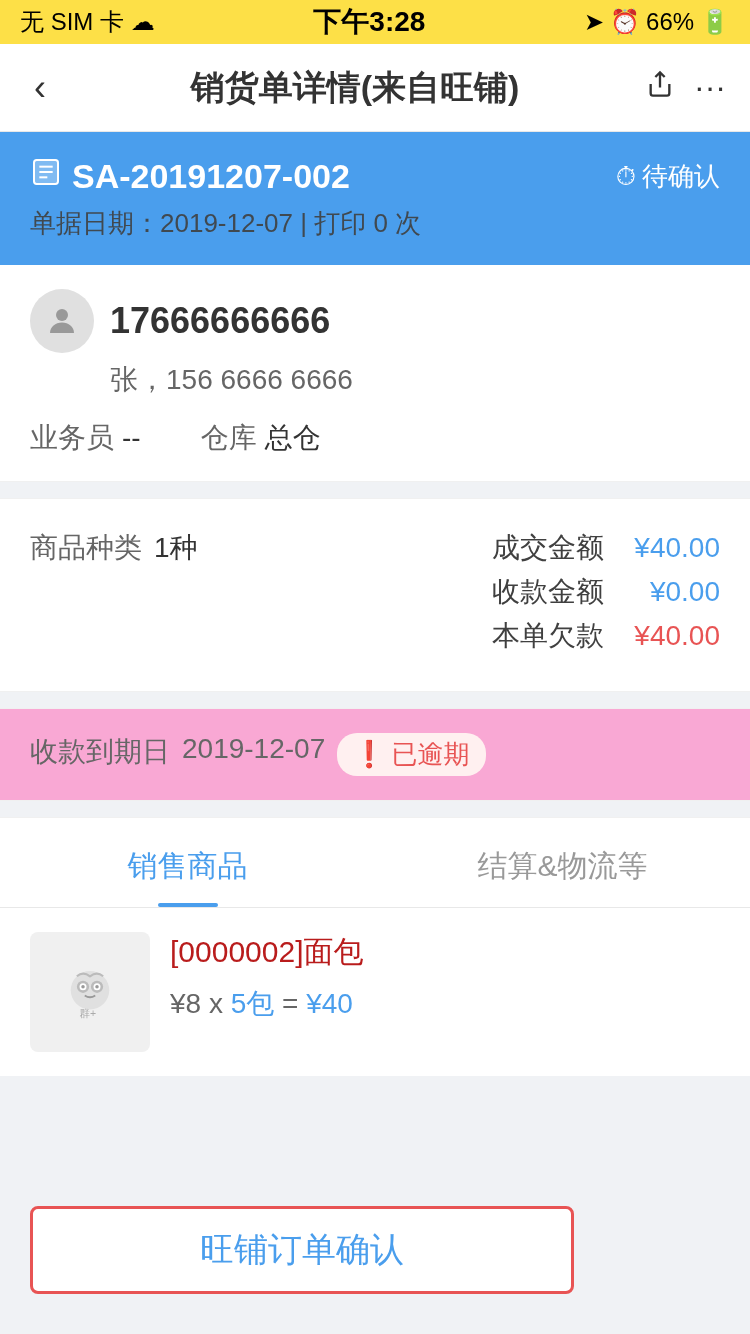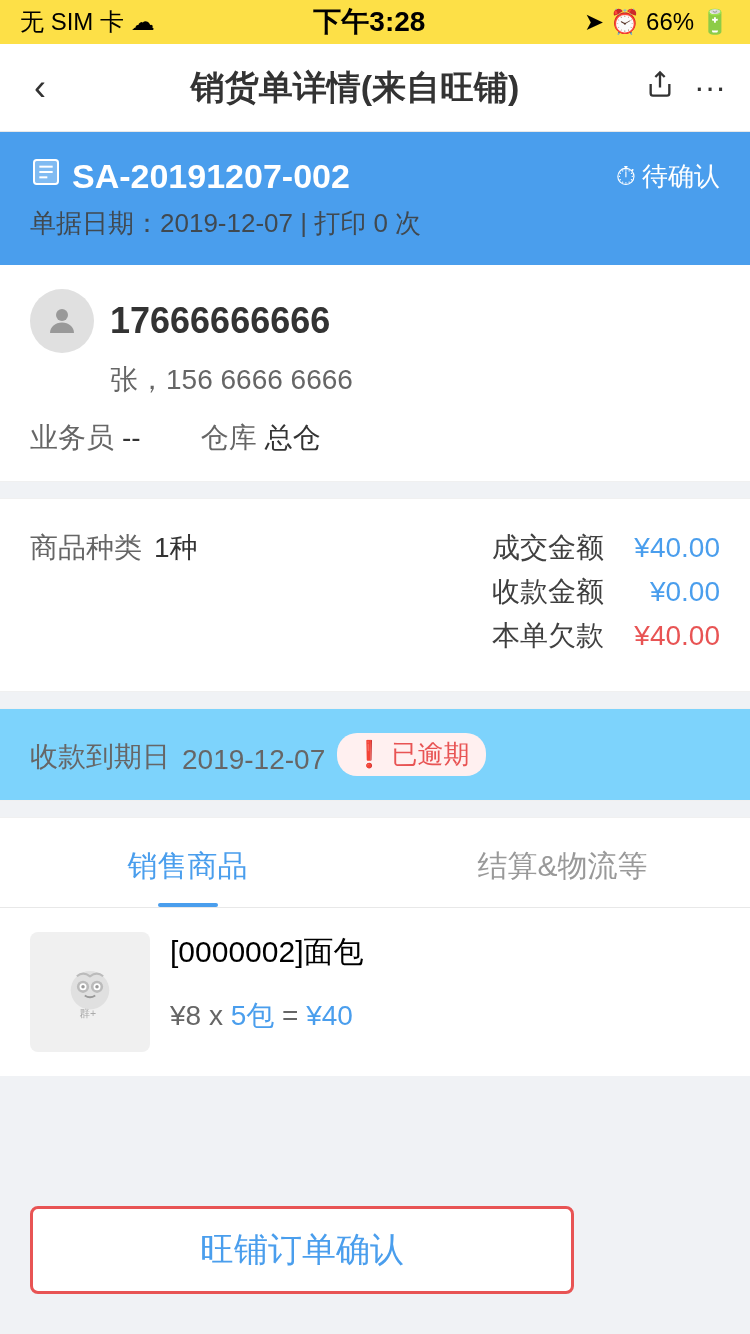--- a/index.html
+++ b/index.html
@@ -178,27 +178,27 @@
       margin-bottom: 6px;
       font-size: 28px;
     }
     .amount-label { color: #404040; }
     .amount-value { min-width: 100px; text-align: right; }
     .amount-blue { color: #4a9eed; }
     .amount-red { color: #e85454; }
 
     
     .due-section {
-      background: #7dd3fc;
+      background: #f9a8d4;
       padding: 24px 30px;
       margin-top: 16px;
       border-top: 1px solid #f0f0f0;
       border-bottom: 1px solid #f0f0f0;
       display: flex;
-      align-items: flex-end;
+      align-items: flex-start;
       gap: 12px;
       font-size: 28px;
       color: #666;
     }
     .overdue-badge {
       background: #fff0f0;
       color: #e85454;
       border-radius: 20px;
       padding: 4px 16px;
       font-size: 26px;
@@ -264,22 +264,22 @@
     .product-image-inner {
       font-size: 40px;
       color: #bbb;
       display: flex;
       flex-direction: column;
       align-items: center;
     }
     .product-info { flex: 1; }
     .product-name {
       font-size: 30px;
-      color: #000000;
-      margin-bottom: 24px;
+      color: #b91c1c;
+      margin-bottom: 12px;
     }
     .product-price {
       font-size: 28px;
       color: #666;
     }
     .price-highlight { color: #4a9eed; }
     .price-qty { color: #4a9eed; }
 
     
     .bottom-area {

